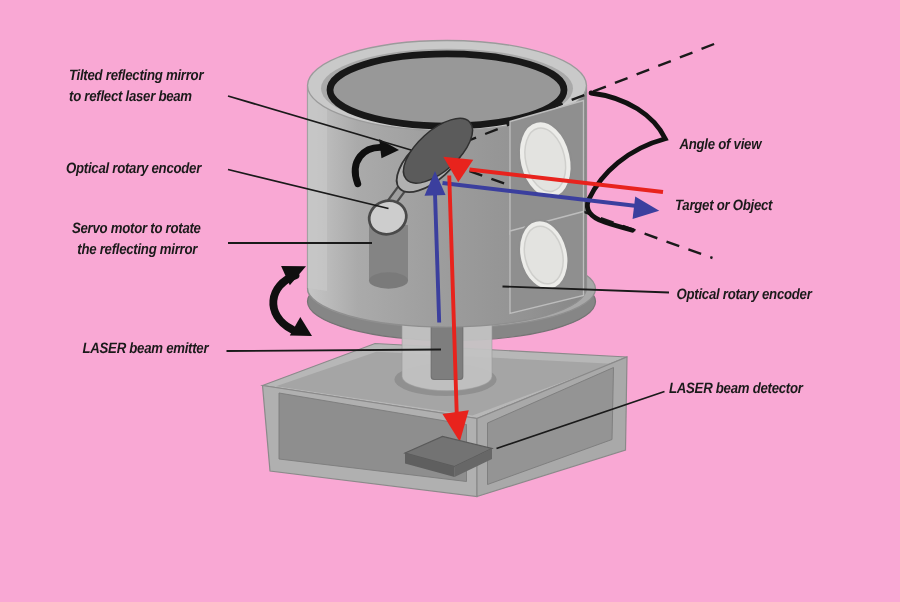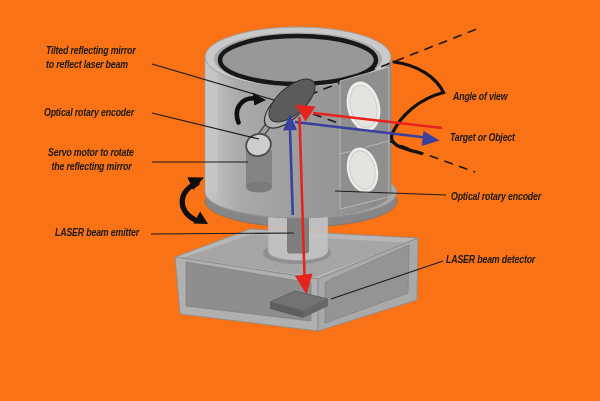--- a/index.html
+++ b/index.html
@@ -1,16 +1,16 @@
 <!DOCTYPE html>
 <html><head>
 <meta charset="utf-8">
 <style>
   html,body{margin:0;padding:0;background:#ffffff;}
-  .stage{position:relative;width:600px;height:401px;background:#f97316;overflow:hidden;
+  .stage{position:relative;width:600px;height:401px;background:#f9a8d4;overflow:hidden;
          font-family:"Liberation Sans",sans-serif;}
   .stage svg{position:absolute;left:0;top:0;}
   .label{position:absolute;font-style:italic;font-weight:700;font-size:10px;
          line-height:13.5px;color:#1a1a1a;letter-spacing:-0.2px;white-space:nowrap;
          transform:scaleX(.88);transform-origin:left top;}
   .label .l2{display:block;}
   .indent{padding-left:4px;}
 </style>
 </head>
 <body>

